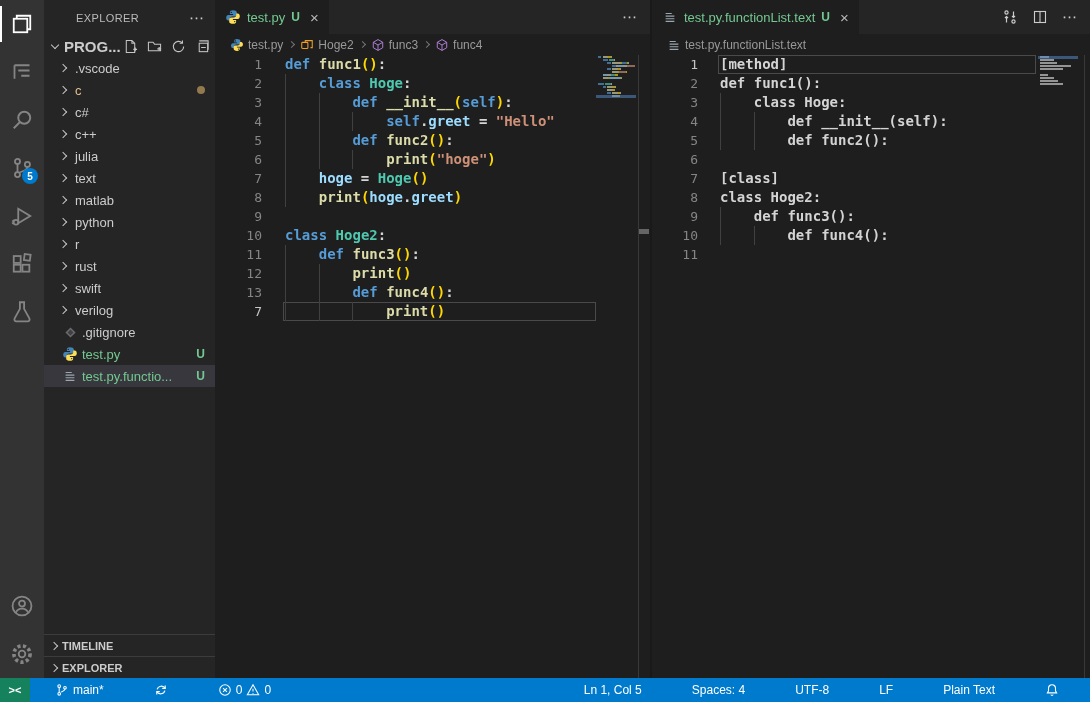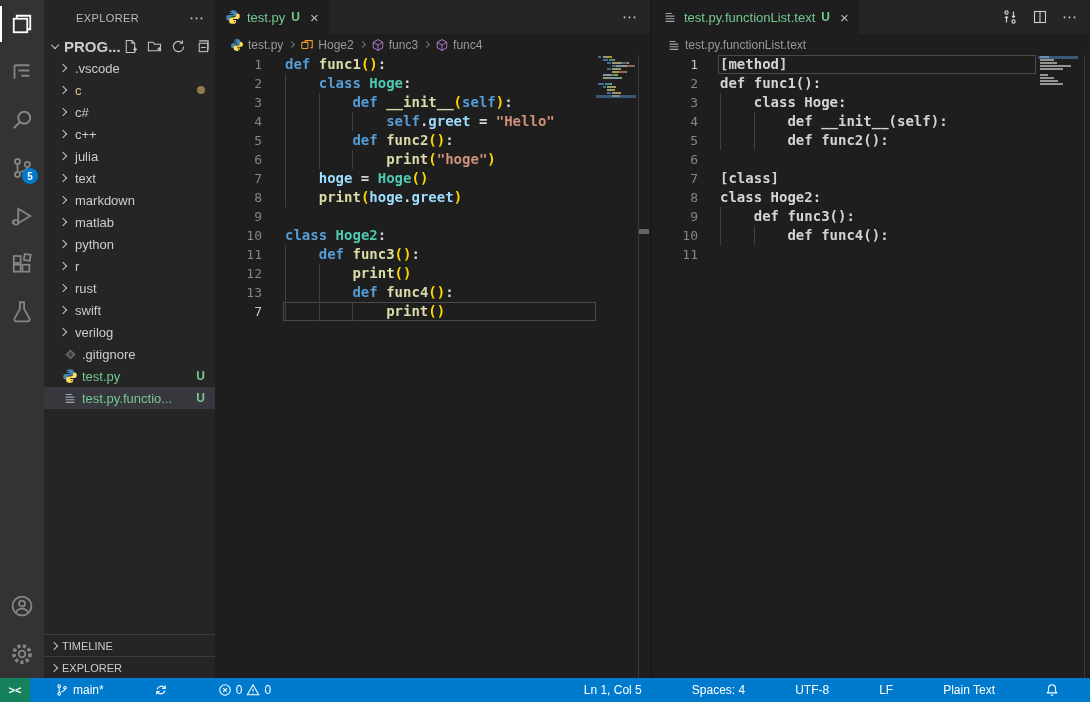--- a/index.html
+++ b/index.html
@@ -28,21 +28,21 @@
   .trow.selected { background:#37373d; }
   .trow .lbl { margin-left:4px; white-space:nowrap; }
   .trow.mod .lbl { color:#e2c08d; }
   .trow.untracked .lbl { color:#73c991; }
   .trow .badge { margin-left:auto; font-weight:bold; color:#73c991; font-size:12px; }
   .trow .dot { margin-left:auto; width:8px; height:8px; border-radius:50%; background:#94794f; }
   .trow .ficon { width:16px; height:16px; flex:none; margin-left:5px; display:flex; align-items:center; justify-content:center; }
   .chev { display:inline-block; width:6px; height:6px; border-right:1.4px solid #c5c5c5; border-bottom:1.4px solid #c5c5c5; flex:none; }
   .chev.r { transform:rotate(-45deg); margin:0 5px 0 3px; }
   .chev.d { transform:rotate(45deg); margin:0 4px 2px 4px; }
-  .panel-head { height:22px; border-top:1px solid #3c3c3c; display:flex; align-items:center; padding-left:4px; font-size:11px; font-weight:normal; color:#cccccc; flex:none; cursor:pointer; }
+  .panel-head { height:22px; border-top:1px solid #3c3c3c; display:flex; align-items:center; padding-left:4px; font-size:11px; font-weight:bold; color:#cccccc; flex:none; cursor:pointer; }
 
   
   .editors { flex:1; display:flex; }
   .group { position:relative; background:#1e1e1e; overflow:hidden; }
   .group1 { width:437px; flex:none; border-right:2px solid #191919; }
   .group2 { flex:1; }
   .tabbar { height:34px; background:#252526; display:flex; align-items:stretch; }
   .tab { background:#1e1e1e; display:flex; align-items:center; padding:0 10px; gap:6px; font-size:13px; color:#73c991; cursor:pointer; }
   .tab .ticon { width:16px; height:16px; display:flex; align-items:center; justify-content:center; }
   .tab .tbadge { font-weight:bold; font-size:12px; }
@@ -193,24 +193,20 @@
           <span class="chev r"></span>
           <span class="lbl">c++</span>
         </div>
         <div class="trow">
           <span class="chev r"></span>
           <span class="lbl">julia</span>
         </div>
         <div class="trow">
           <span class="chev r"></span>
           <span class="lbl">text</span>
-        </div>
-        <div class="trow">
-          <span class="chev r"></span>
-          <span class="lbl">markdown</span>
         </div>
         <div class="trow">
           <span class="chev r"></span>
           <span class="lbl">matlab</span>
         </div>
         <div class="trow">
           <span class="chev r"></span>
           <span class="lbl">python</span>
         </div>
         <div class="trow">

